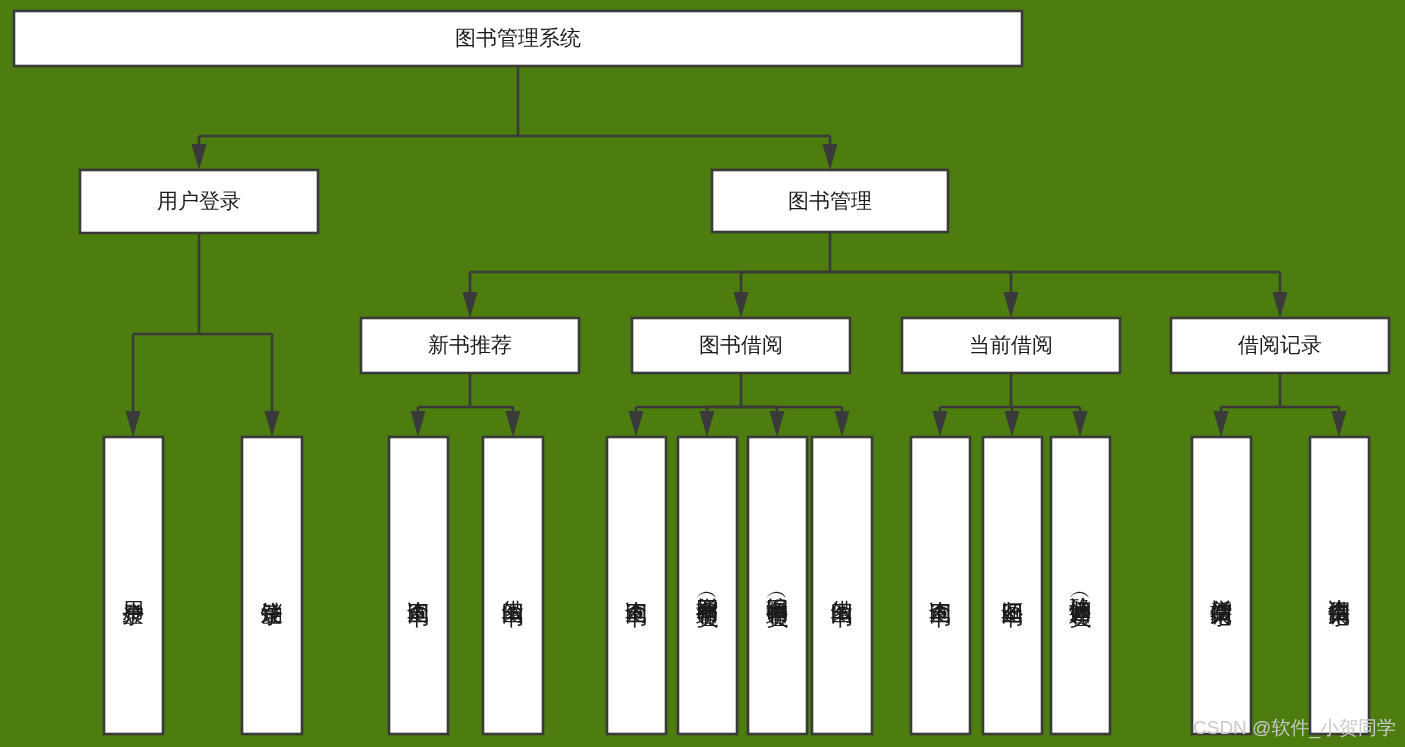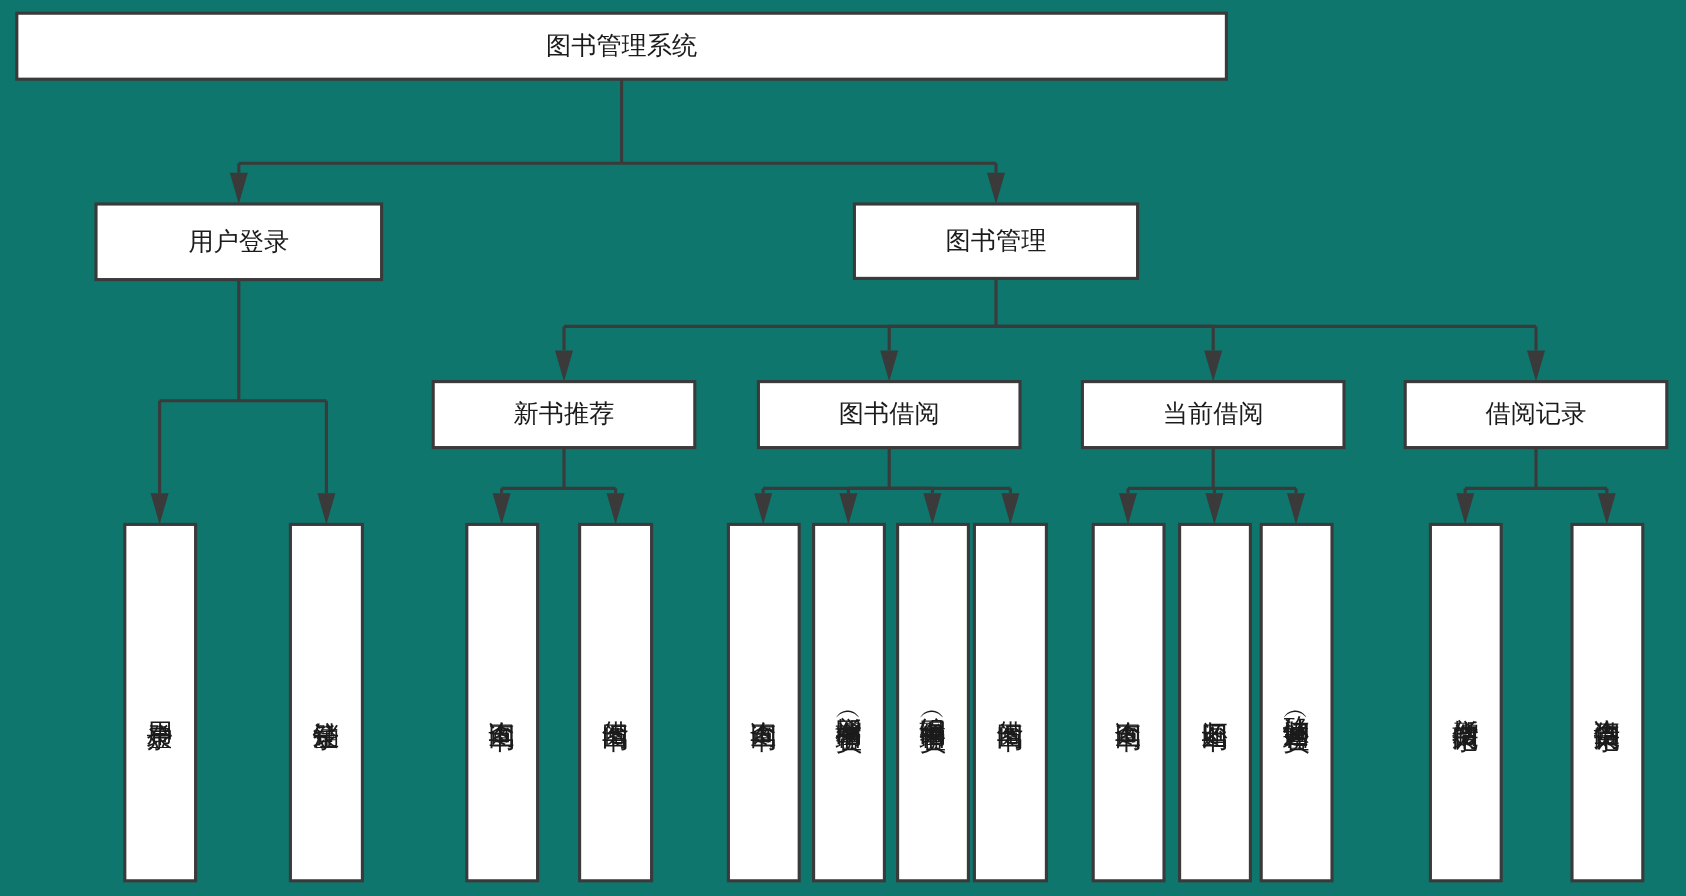--- a/index.html
+++ b/index.html
@@ -8,21 +8,21 @@
     padding: 0;
     background: #ffffff;
   }
   body {
     font-family: "Liberation Sans", "DejaVu Sans", sans-serif;
   }
   #diagram-root {
     position: relative;
     width: 1405px;
     height: 747px;
-    background: #0f766e;
+    background: #4d7c0f;
     overflow: hidden;
   }
   svg.diagram-canvas {
     position: absolute;
     left: 0;
     top: 0;
     width: 1405px;
     height: 747px;
     display: block;
   }
@@ -266,13 +266,14 @@
       <div class="vlabel" style="left: 607px; top: 437px; width: 59px; height: 297px;">查询图书</div>
       <div class="vlabel" style="left: 678px; top: 437px; width: 59px; height: 297px;">新增图书（管理员）</div>
       <div class="vlabel" style="left: 748px; top: 437px; width: 59px; height: 297px;">编辑图书（管理员）</div>
       <div class="vlabel" style="left: 812px; top: 437px; width: 60px; height: 297px;">借阅图书</div>
       <div class="vlabel" style="left: 911px; top: 437px; width: 59px; height: 297px;">查询图书</div>
       <div class="vlabel" style="left: 983px; top: 437px; width: 59px; height: 297px;">归还图书</div>
       <div class="vlabel" style="left: 1051px; top: 437px; width: 59px; height: 297px;">确认归还（管理员）</div>
       <div class="vlabel" style="left: 1192px; top: 437px; width: 59px; height: 297px;">新增借阅记录</div>
       <div class="vlabel" style="left: 1310px; top: 437px; width: 59px; height: 297px;">查询借阅记录</div>
     </div>
+  <div class="watermark" style="left: 1193px; top: 715px;">CSDN @软件_小贺同学</div>
 </div>
 
 </body></html>

